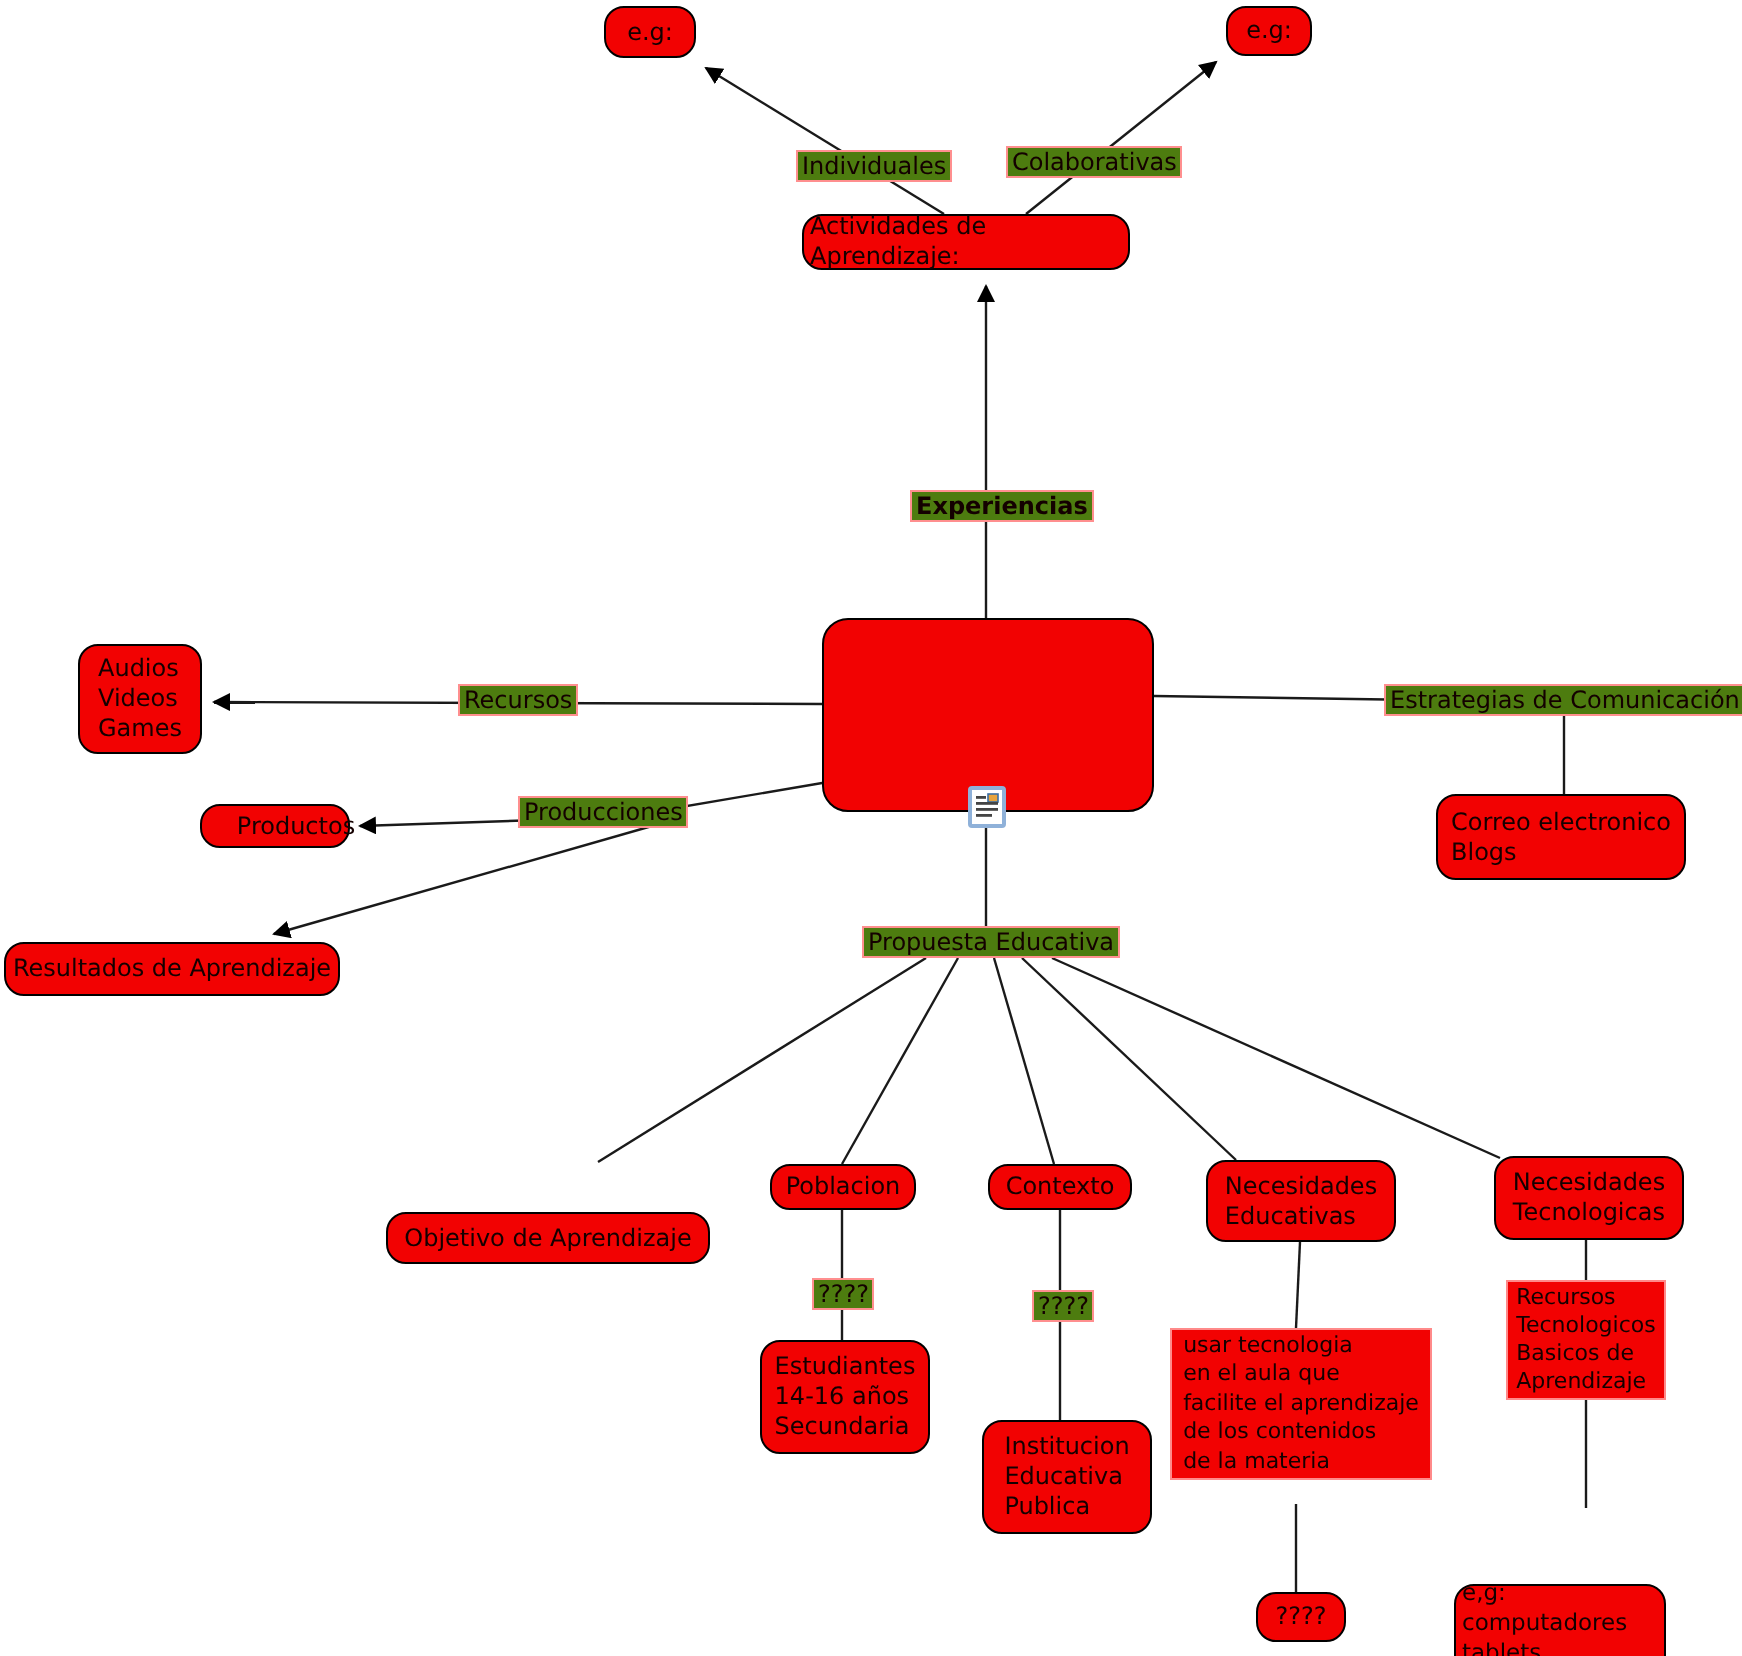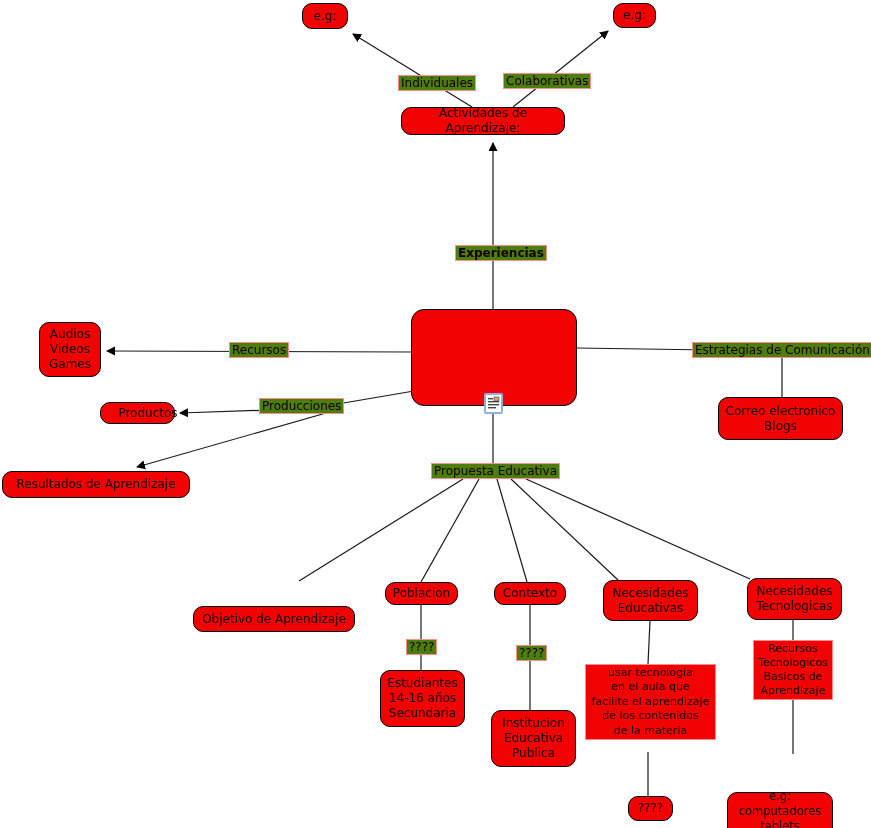--- a/index.html
+++ b/index.html
@@ -7,21 +7,21 @@
     position:relative;
     width:871px;height:828px;
     background:#ffffff;
     font-family:"DejaVu Sans", sans-serif;
     overflow:hidden;
   }
   .wires{position:absolute;left:0;top:0;z-index:1;}
   .node{
     position:absolute;z-index:2;box-sizing:border-box;
     background:#f20202;border:1.6px solid #000;border-radius:10px;
-    color:#140000;font-size:12px;line-height:15px;text-align:center;
+    color:#140000;font-size:12px;line-height:15px;text-align:left;
     display:flex;align-items:center;justify-content:center;
     white-space:pre-line;padding:1px 3px;
   }
   .node.big{border-radius:13px;}
   .node.flat{
     border:1px solid #ff8a8a;border-radius:0;
   }
   .lbl{
     position:absolute;z-index:2;box-sizing:border-box;
     background:#4d7c0f;outline:1px solid #ff8f8f;
@@ -74,21 +74,21 @@
   <div class="node" style="left:302px;top:3px;width:46px;height:26px;">e.g:</div>
   <div class="node" style="left:613px;top:3px;width:43px;height:25px;">e.g:</div>
   <div class="node" style="left:401px;top:107px;width:164px;height:28px;">Actividades de Aprendizaje:</div>
   <div class="node big" style="left:411px;top:309px;width:166px;height:97px;"></div>
   <div class="node" style="left:39px;top:322px;width:62px;height:55px;">Audios
 Videos
 Games</div>
   <div class="node" style="left:718px;top:397px;width:125px;height:43px;">Correo electronico
 Blogs</div>
   <div class="node" style="left:100px;top:402px;width:75px;height:22px;padding-left:24px;">Productos</div>
-  <div class="node" style="left:2px;top:471px;width:188px;height:27px;">Resultados de Aprendizaje</div>
+  <div class="node" style="left:2px;top:471px;width:168px;height:27px;">Resultados de Aprendizaje</div>
   <div class="node" style="left:193px;top:582px;width:162px;height:26px;margin-top:24px;">Objetivo de Aprendizaje</div>
   <div class="node" style="left:385px;top:582px;width:73px;height:23px;">Poblacion</div>
   <div class="node" style="left:494px;top:582px;width:72px;height:23px;">Contexto</div>
   <div class="node" style="left:603px;top:580px;width:95px;height:41px;">Necesidades
 Educativas</div>
   <div class="node" style="left:747px;top:578px;width:95px;height:42px;">Necesidades
 Tecnologicas</div>
   <div class="node" style="left:380px;top:670px;width:85px;height:57px;">Estudiantes
 14-16 años
 Secundaria</div>

